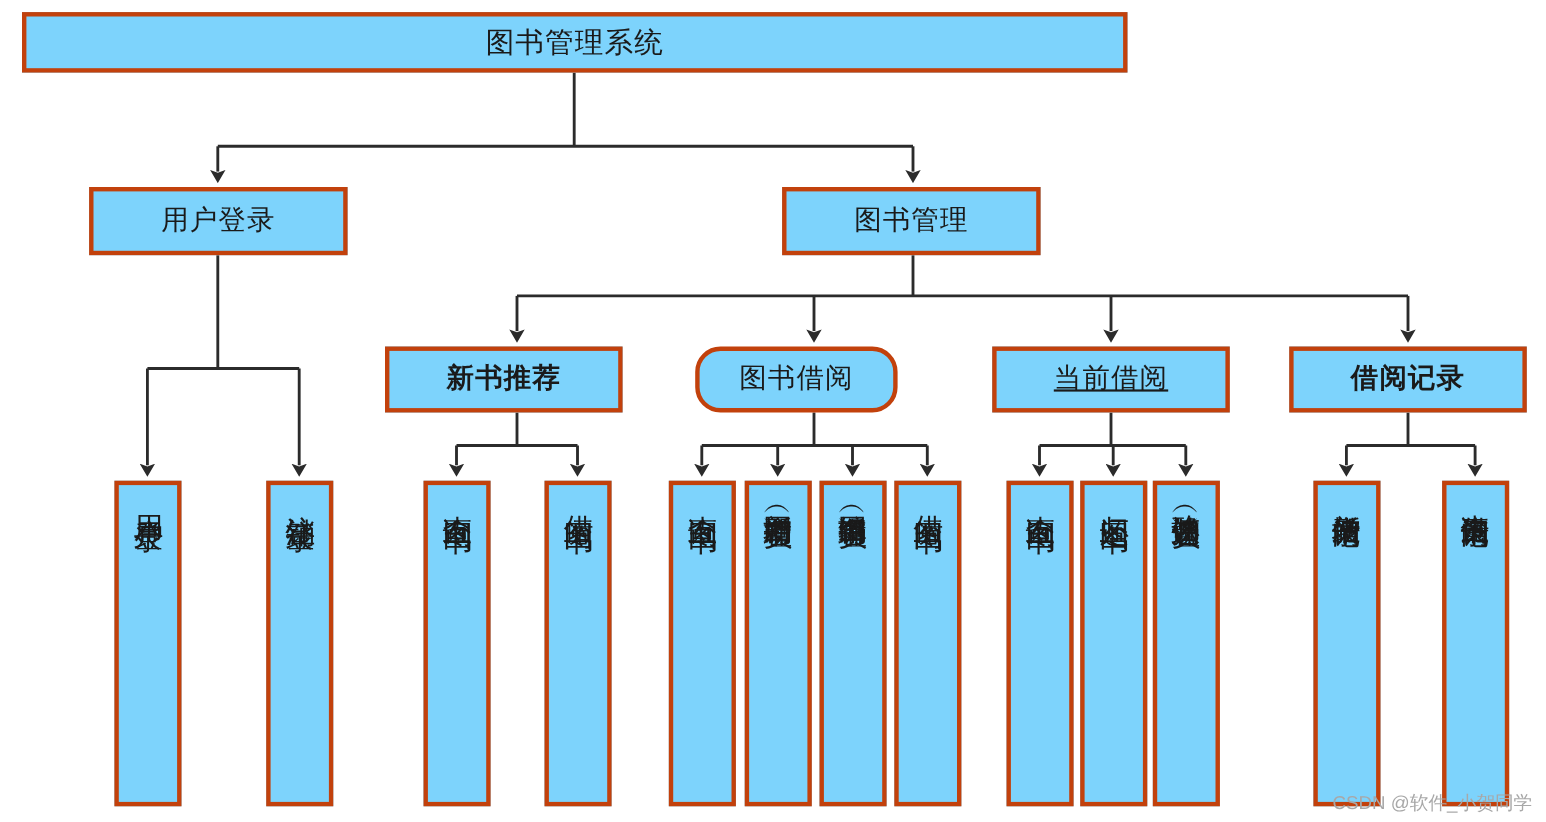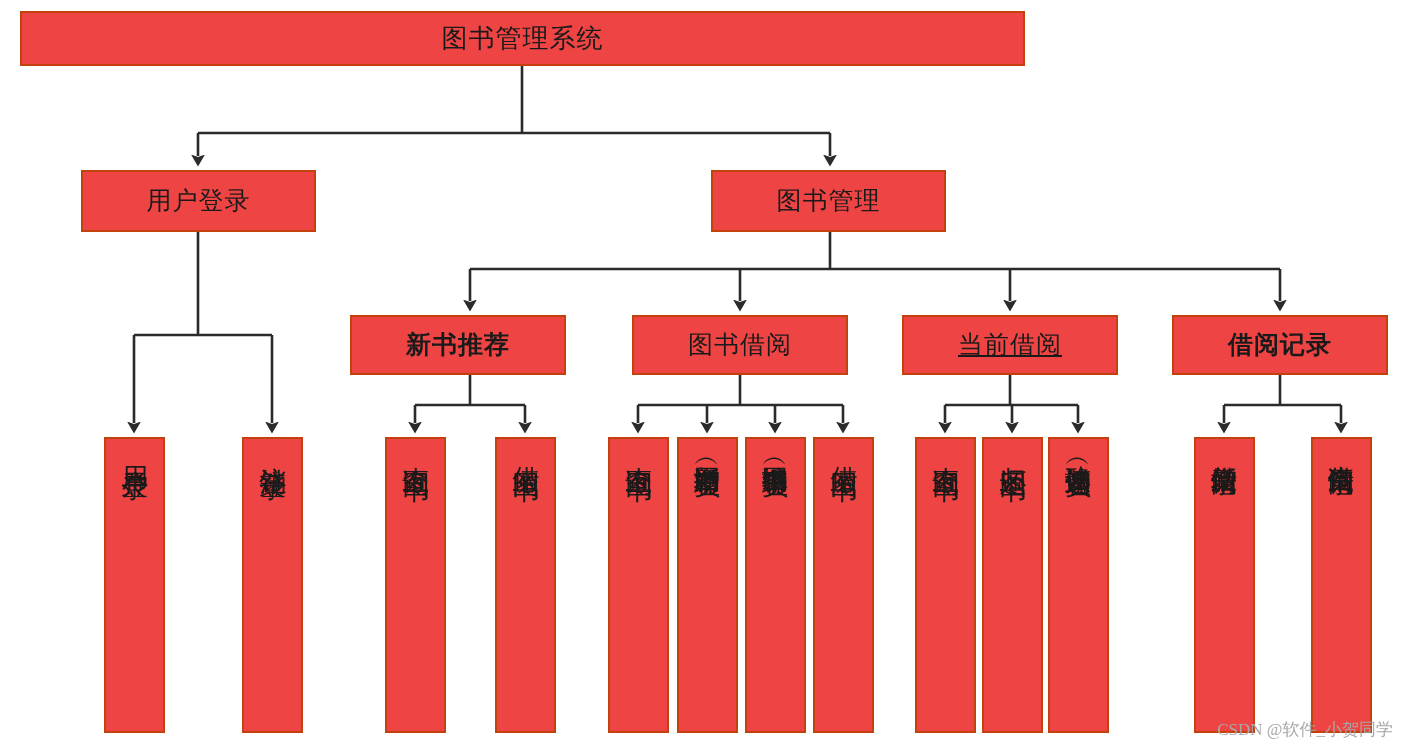--- a/index.html
+++ b/index.html
@@ -22,22 +22,22 @@
     position: absolute;
     left: 0;
     top: 0;
     width: 1405px;
     height: 747px;
     pointer-events: none;
   }
   .node {
     position: absolute;
     box-sizing: border-box;
-    background: #ef4444;
-    border: 2px solid #c2410c;
+    background: #7dd3fc;
+    border: 4px solid #c2410c;
     display: flex;
     align-items: center;
     justify-content: center;
     color: #1a1a1a;
     z-index: 3;
   }
   .node-label {
     display: block;
     text-align: center;
     line-height: 1.18;
@@ -68,21 +68,21 @@
     letter-spacing: 1px;
   }
   #watermark {
     position: absolute;
     right: 12px;
     bottom: 6px;
     font-size: 17px;
     color: #a8a8a8;
     z-index: 6;
     white-space: nowrap;
-    font-family: Liberation Serif, serif;
+    font-family: Liberation Sans, sans-serif;
   }
 </style>
 </head>
 <body>
 
 <div id="diagram-canvas">
 
   <svg id="edge-layer" viewBox="0 0 1405 747" width="1405" height="747" xmlns="http://www.w3.org/2000/svg">
     <defs>
       <marker id="arrow" markerWidth="12" markerHeight="14" refX="1.5" refY="7" orient="auto" markerUnits="userSpaceOnUse">
@@ -140,21 +140,21 @@
   <div class="node horiz" style="left:81px; top:170px; width:235px; height:62px;">
     <span class="node-label">用户登录</span>
   </div>
   <div class="node horiz" style="left:711px; top:170px; width:235px; height:62px;justify-content:center;">
     <span class="node-label">图书管理</span>
   </div>
 
   <div class="node horiz" style="left:350px; top:315px; width:216px; height:60px;font-weight:bold;">
     <span class="node-label">新书推荐</span>
   </div>
-  <div class="node horiz" style="left:632px; top:315px; width:216px; height:60px;">
+  <div class="node horiz" style="left:632px; top:315px; width:184px; height:60px;border-radius:23px;">
     <span class="node-label">图书借阅</span>
   </div>
   <div class="node horiz" style="left:902px; top:315px; width:216px; height:60px;text-decoration:underline;">
     <span class="node-label">当前借阅</span>
   </div>
   <div class="node horiz" style="left:1172px; top:315px; width:216px; height:60px;font-weight:bold;">
     <span class="node-label">借阅记录</span>
   </div>
 
   <div class="node vert" style="left:104px; top:437px; width:61px; height:296px;">

